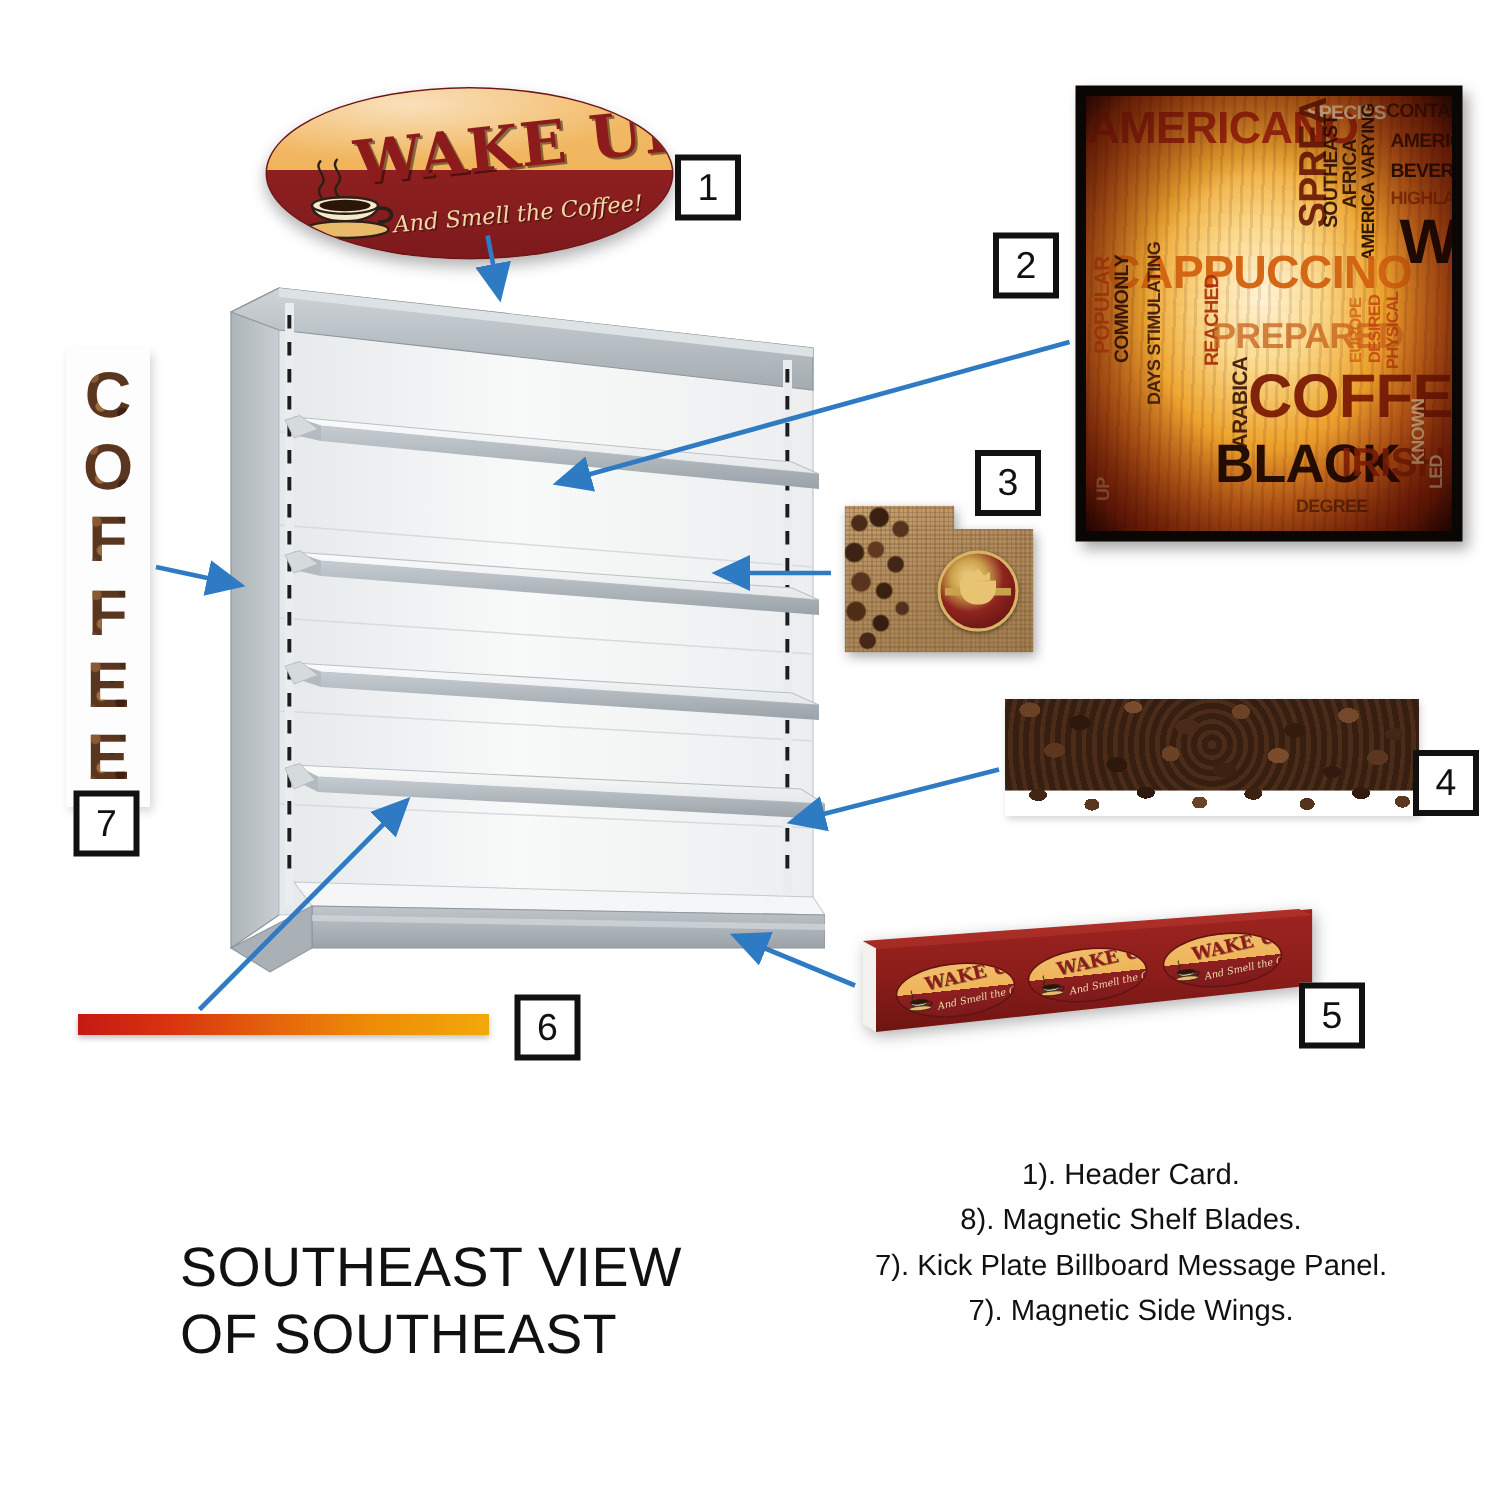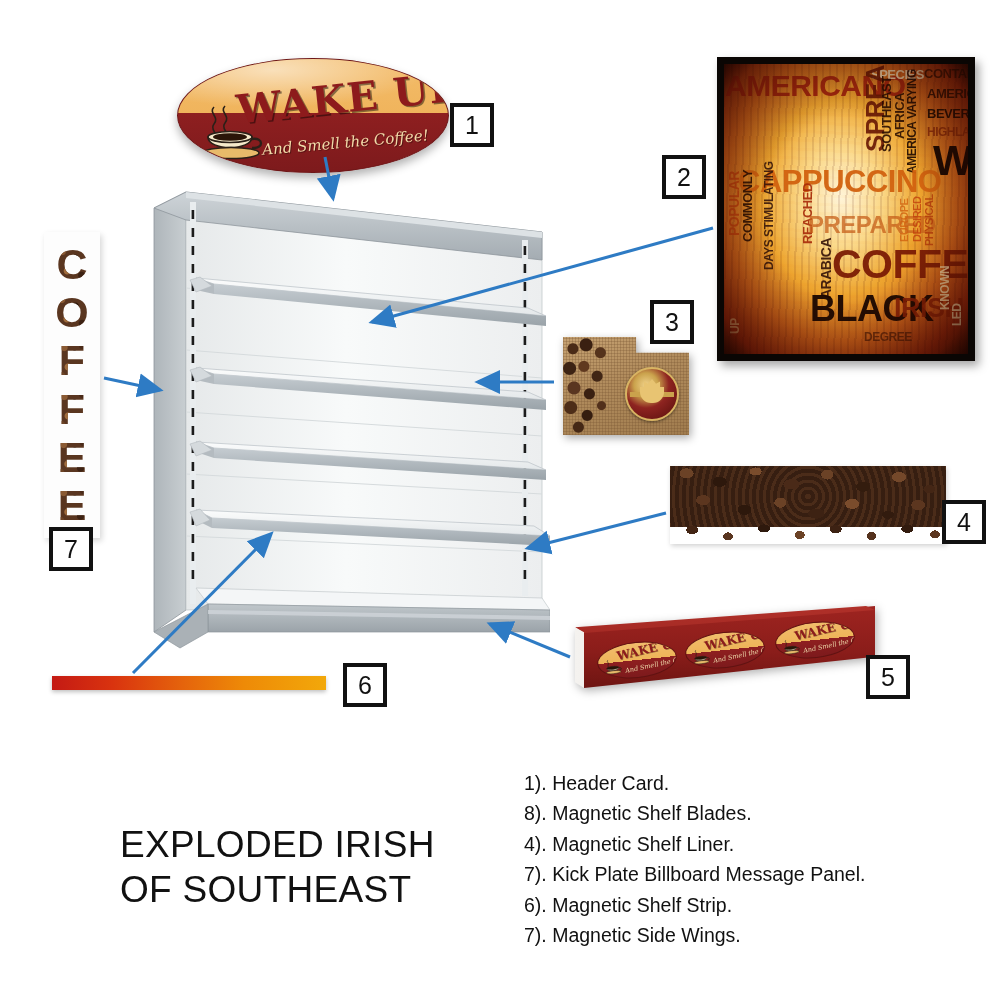--- a/index.html
+++ b/index.html
@@ -220,21 +220,21 @@
 
   
   .title{
     position:absolute;left:120px;top:822px;width:400px;z-index:30;
     font-size:37px;line-height:1.22;color:#111;letter-spacing:.3px;
   }
   .legend{
     position:absolute;left:524px;top:768px;width:460px;z-index:30;
     font-size:19.5px;line-height:1.56;color:#111;
   }
-  .legend div{white-space:nowrap;}
+  .legend div{white-space:nowrap;text-align:center;}
 </style>
 </head>
 <body>
 
 <div class="stage">
 
   <div class="gondola">
     <svg width="400" height="480" viewBox="0 0 400 480" xmlns="http://www.w3.org/2000/svg">
       <defs>
         <linearGradient id="gBack" x1="0" y1="0" x2="1" y2="0">
@@ -510,26 +510,24 @@
 
   <div class="numbox" style="left:450px;top:103px">1</div>
   <div class="numbox" style="left:662px;top:155px">2</div>
   <div class="numbox" style="left:650px;top:300px">3</div>
   <div class="numbox" style="left:942px;top:500px">4</div>
   <div class="numbox" style="left:866px;top:655px">5</div>
   <div class="numbox" style="left:343px;top:663px">6</div>
   <div class="numbox" style="left:49px;top:527px">7</div>
 
   <div class="title">
-    <div>EXPLODED IRISH</div>
+    <div>SOUTHEAST VIEW</div>
     <div>OF SOUTHEAST</div>
   </div>
 
   <div class="legend">
     <div>1). Header Card.</div>
     <div>8). Magnetic Shelf Blades.</div>
-    <div>4). Magnetic Shelf Liner.</div>
     <div>7). Kick Plate Billboard Message Panel.</div>
-    <div>6). Magnetic Shelf Strip.</div>
     <div>7). Magnetic Side Wings.</div>
   </div>
 
 </div>
 
 </body></html>

